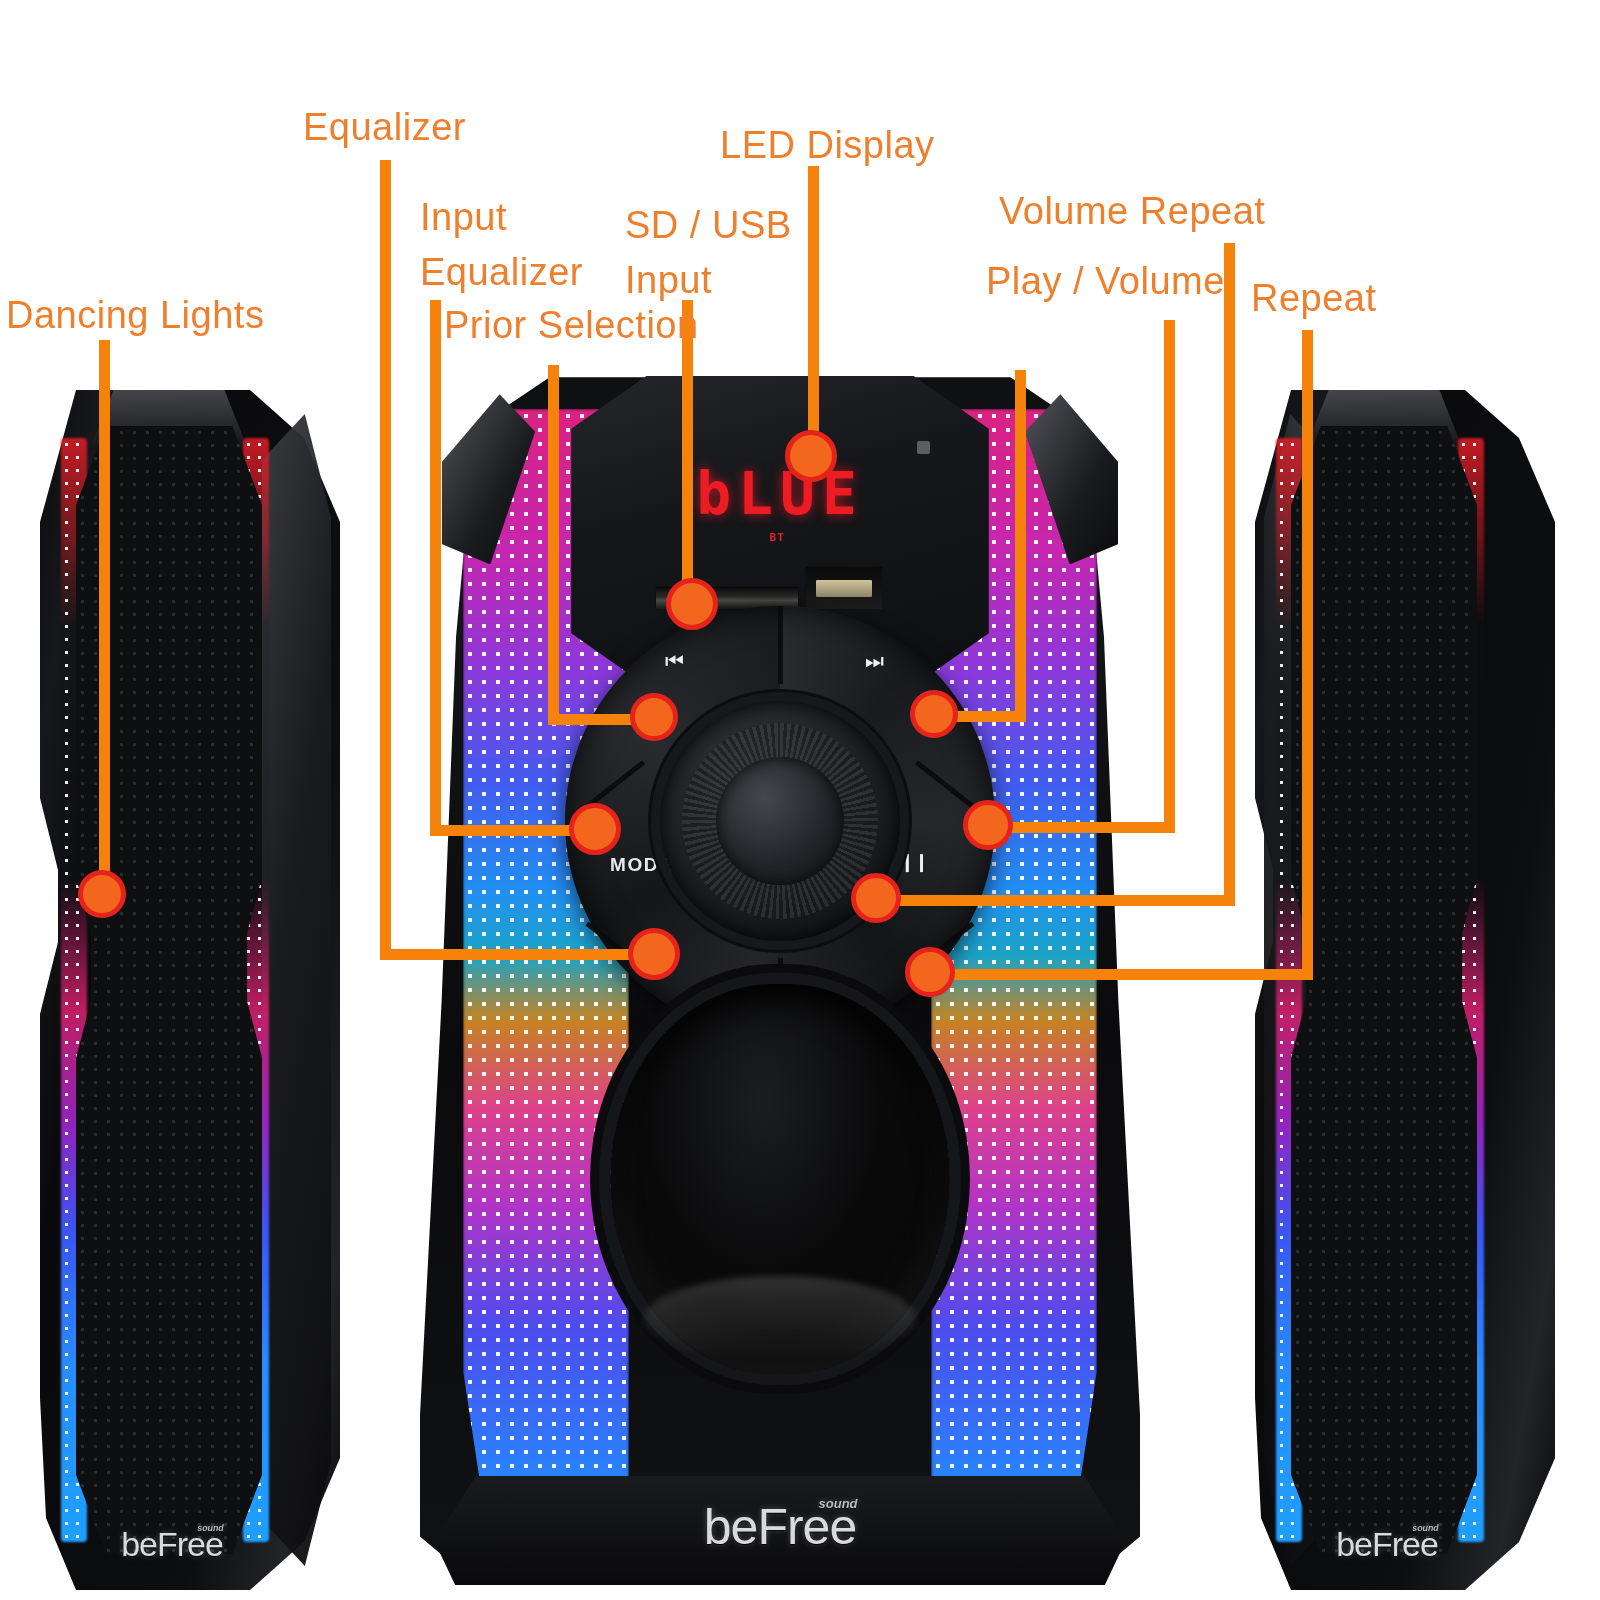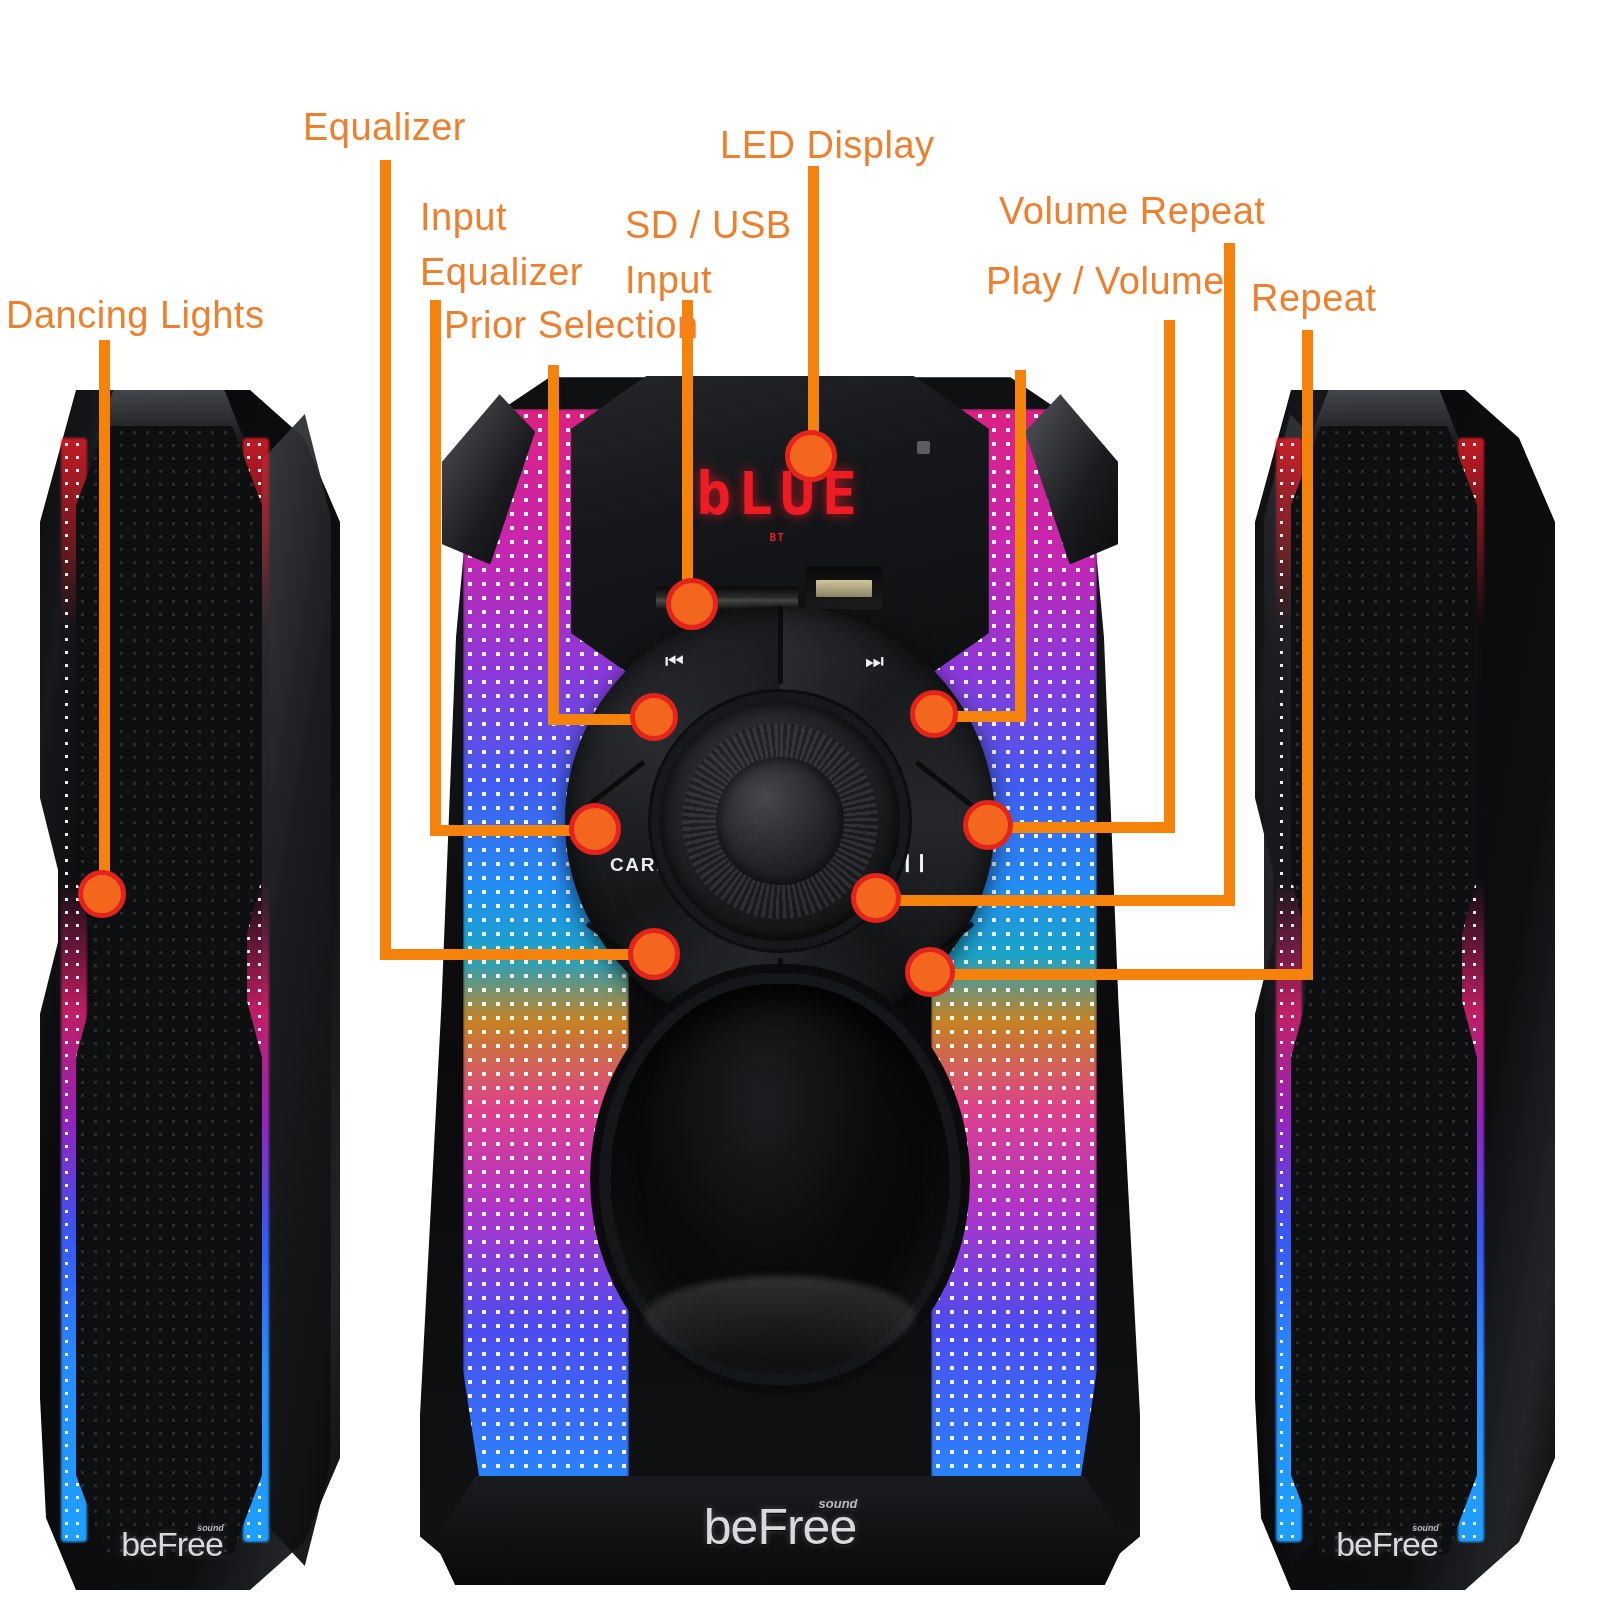--- a/index.html
+++ b/index.html
@@ -311,21 +311,21 @@
       <div class="ring-outer"></div>
       <div class="ring-sep" style="left:213px;top:-85px;width:5px;height:78px;"></div>
       <div class="ring-sep" style="left:213px;top:267px;width:5px;height:78px;"></div>
       <div class="ring-sep" style="left:22px;top:113px;width:72px;height:5px;transform:rotate(-38deg);transform-origin:left center;"></div>
       <div class="ring-sep" style="left:336px;top:113px;width:72px;height:5px;transform:rotate(38deg);transform-origin:right center;"></div>
       <div class="ring-sep" style="left:22px;top:230px;width:72px;height:5px;transform:rotate(38deg);transform-origin:left center;"></div>
       <div class="ring-sep" style="left:336px;top:230px;width:72px;height:5px;transform:rotate(-38deg);transform-origin:right center;"></div>
 
       <div class="btn-ico" style="left:100px;top:-42px;">⏮</div>
       <div class="btn-ico" style="left:300px;top:-42px;">⏭</div>
-      <div class="btn-lbl" style="left:45px;top:163px;">CARD</div>
+      <div class="btn-lbl" style="left:45px;top:163px;">MODE</div>
       <div class="btn-ico" style="left:322px;top:160px;font-size:18px;">▶❙❙</div>
       <div class="btn-lbl" style="left:117px;top:292px;transform:rotate(-34deg);">EQ</div>
       <div class="btn-lbl" style="left:273px;top:292px;transform:rotate(34deg);">REP</div>
 
       <div class="ring-inner">
         <div class="knob-rib"></div>
         <div class="knob-face"></div>
       </div>
     </div>
 

